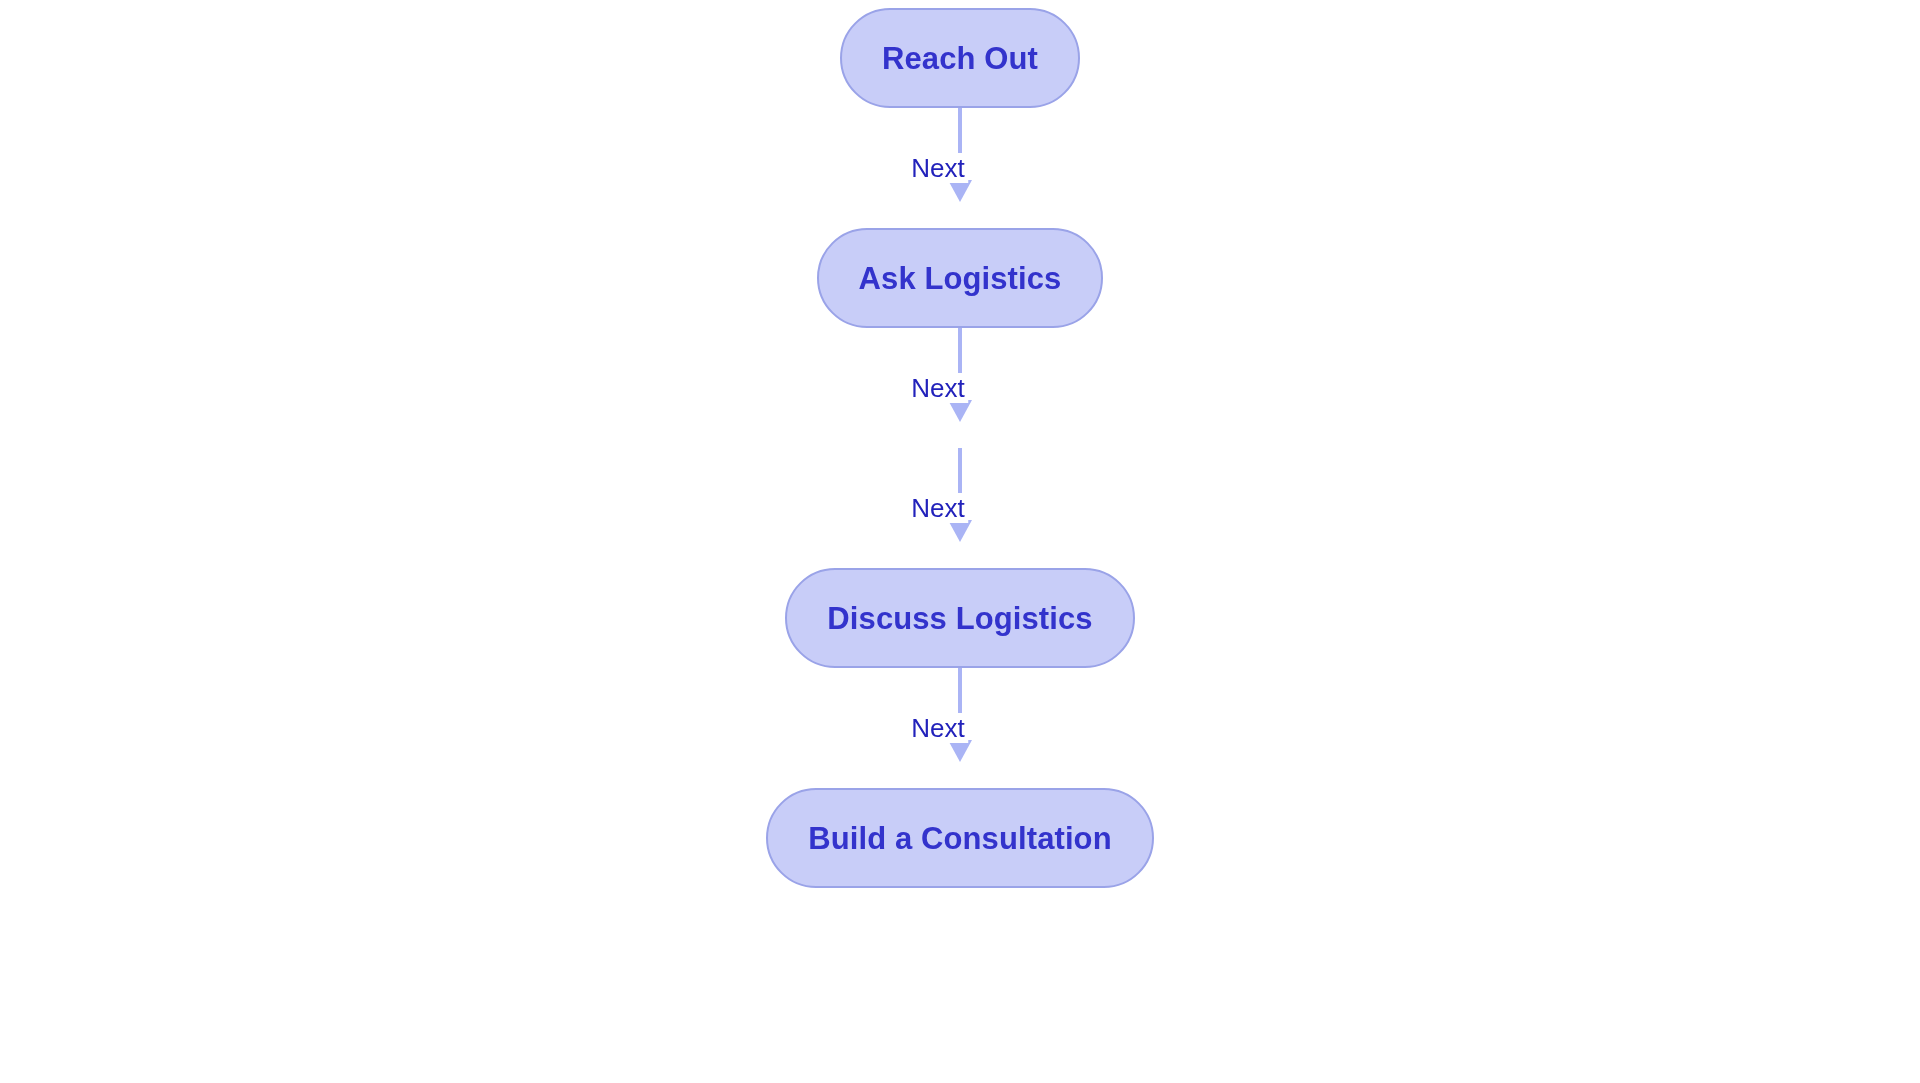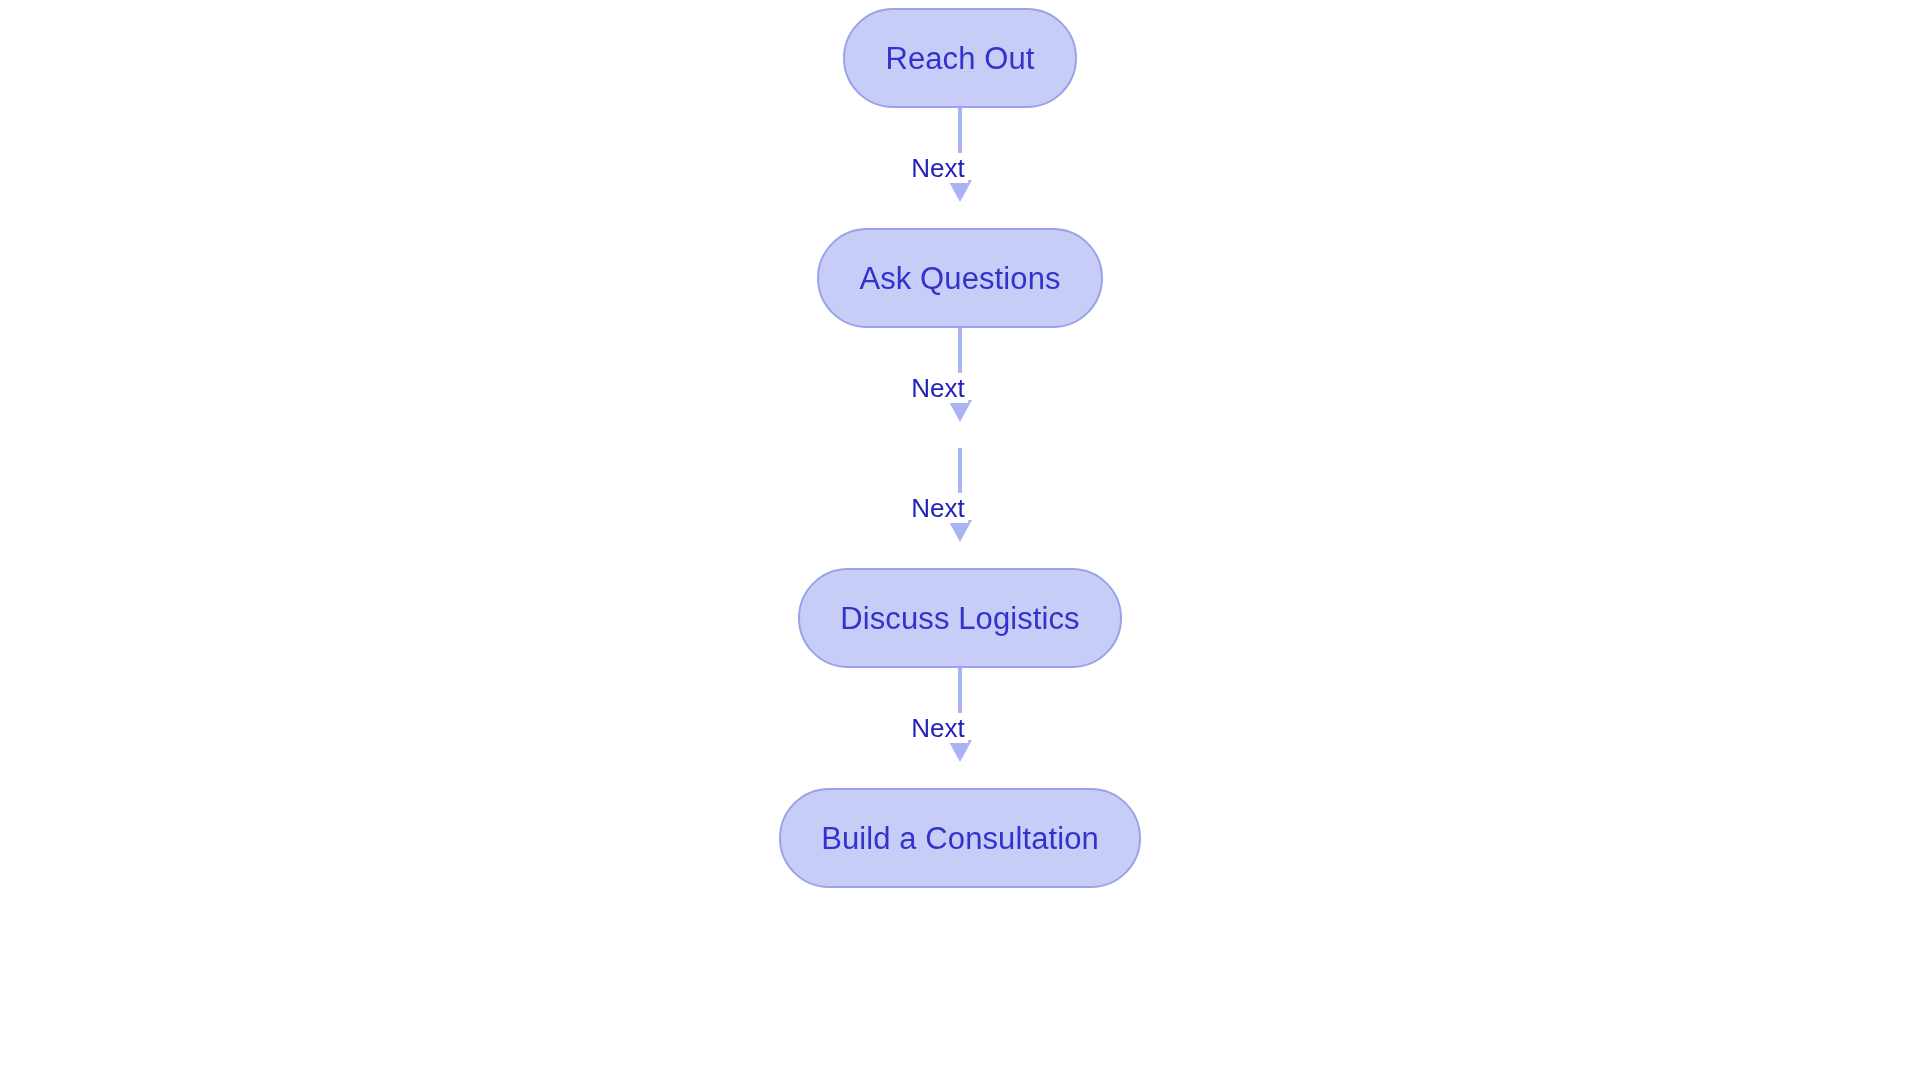--- a/index.html
+++ b/index.html
@@ -43,21 +43,21 @@
     padding: 0 40px;
     position: relative;
     z-index: 2;
   }
   .node-label {
     font-size: 31px;
     line-height: 1;
     color: #3333cc;
     letter-spacing: 0.1px;
     white-space: nowrap;
-    font-weight: 400;
+    font-weight: 700;
   }
 
   
   .connector {
     position: relative;
     width: 220px;
     height: 120px;
     display: flex;
     align-items: center;
     justify-content: center;
@@ -113,21 +113,21 @@
       <span class="node-label">Reach Out</span>
     </div>
 
     <div class="connector">
       <div class="connector-line"></div>
       <div class="connector-arrowhead"></div>
       <span class="connector-label">Next</span>
     </div>
 
     <div class="node">
-      <span class="node-label">Ask Questions</span>
+      <span class="node-label">Ask Logistics</span>
     </div>
 
     <div class="connector">
       <div class="connector-line"></div>
       <div class="connector-arrowhead"></div>
       <span class="connector-label">Next</span>
     </div>
 
 
     <div class="connector">

